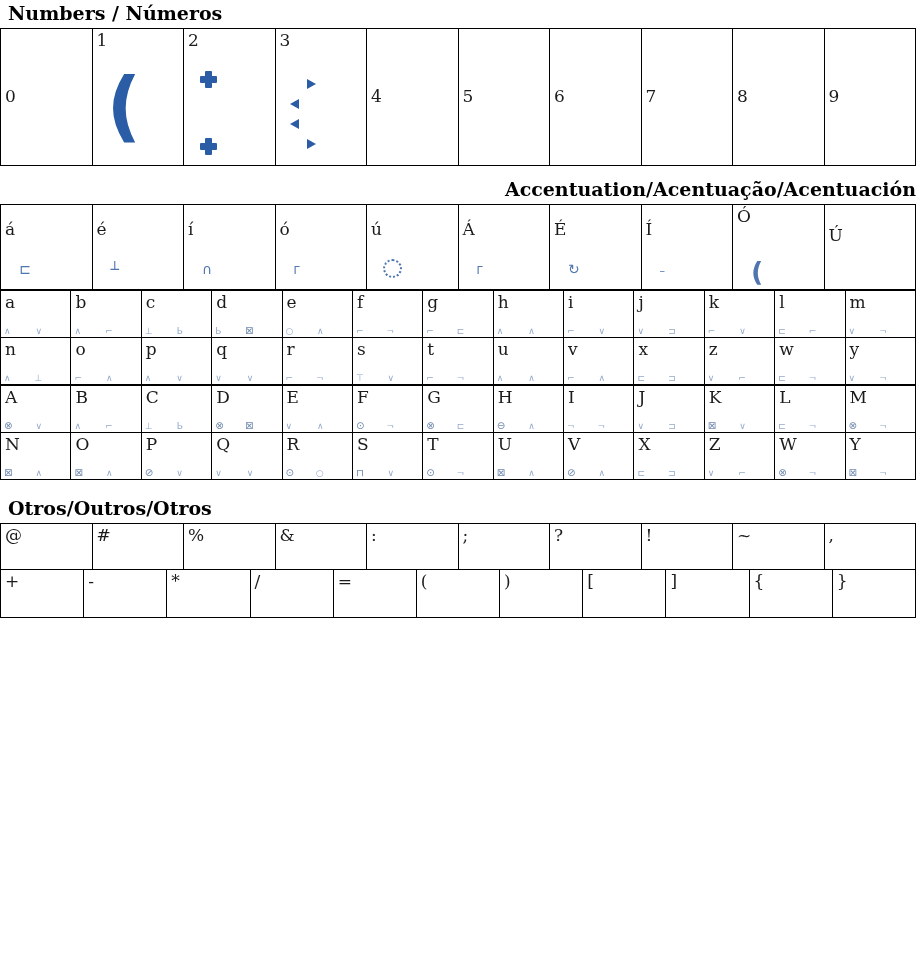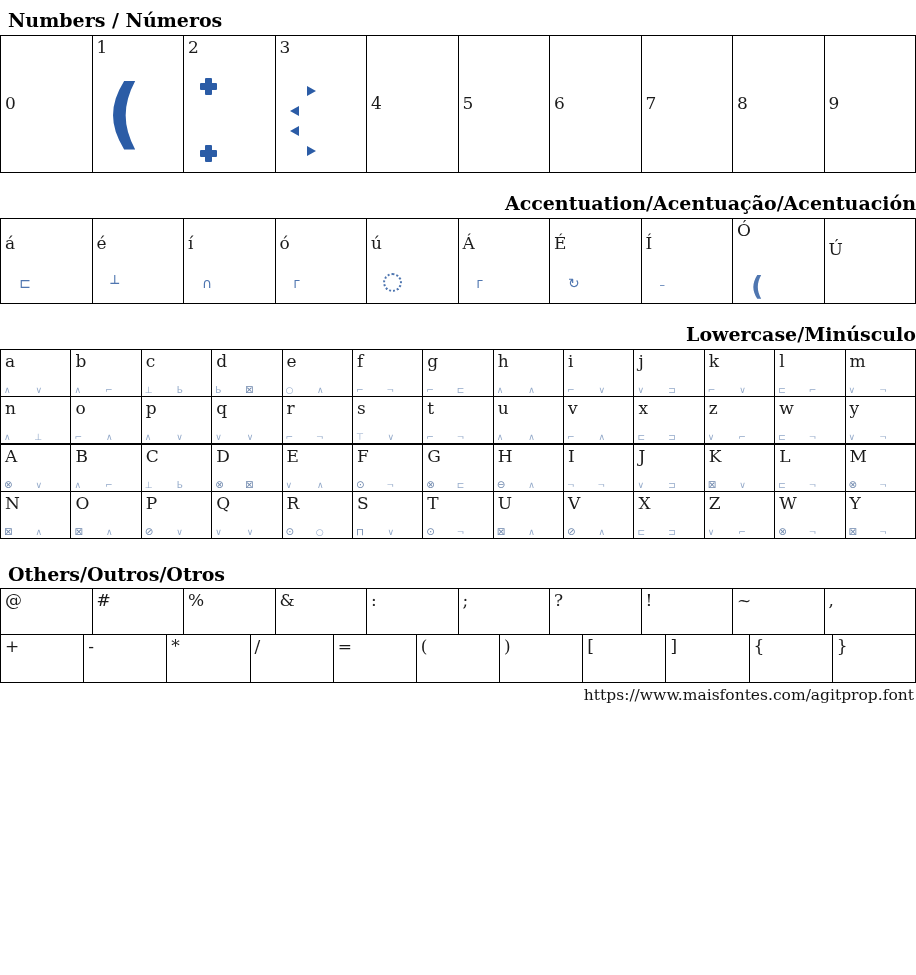--- a/index.html
+++ b/index.html
@@ -2,21 +2,21 @@
 <html><head>
 <meta charset="utf-8">
 <style>
   html,body { margin:0; padding:0; background:#ffffff; }
   body {
     width:916px; height:975px; overflow:hidden; position:relative;
     font-family:"DejaVu Serif", serif; color:#1b1b1b;
   }
   .title {
     font-family:"DejaVu Serif", serif; font-weight:bold; font-size:19px;
-    color:#000; margin:0; padding:10px 0 3px 8px; line-height:1.15;
+    color:#000; margin:0; padding:3px 0 3px 8px; line-height:1.15;
   }
   .mt { margin-top:10px;text-align:right; }
   .mt-lg { margin-top:15px; }
   table.t {
     width:916px; border-collapse:collapse; table-layout:fixed;
     margin:0; padding:0;
   }
   table.t td {
     border:1px solid #000; padding:0; vertical-align:top; background:#fff;
   }
@@ -224,21 +224,20 @@
           </td>
           <td>
             <div class="cell h-acc">
               <span class="lbl acc-low">Ú</span>
             </div>
           </td>
         </tr>
       </tbody>
   </table>
 
-  <div class="title mt">Lowercase/Minúsculo</div>
   <table class="t">
     <tbody>
         <tr>
           <td>
             <div class="cell h-let">
               <span class="lbl">a</span>
               <div class="marks">
                 <span>∧</span>
                 <span>∨</span>
               </div>
@@ -711,21 +710,21 @@
               <div class="marks">
                 <span class="circ">⊠</span>
                 <span>¬</span>
               </div>
             </div>
           </td>
         </tr>
       </tbody>
   </table>
 
-  <div class="title mt-lg">Others/Outros/Otros</div>
+  <div class="title mt-lg">Otros/Outros/Otros</div>
   <table class="t">
     <tbody>
         <tr>
           <td>
             <div class="cell h-oth1">
               <span class="lbl">@</span>
             </div>
           </td>
           <td>
             <div class="cell h-oth1">
@@ -830,17 +829,14 @@
           </td>
           <td>
             <div class="cell h-oth2">
               <span class="lbl">}</span>
             </div>
           </td>
         </tr>
       </tbody>
   </table>
 
-  <div class="footer">
-    <a href="#">https://www.maisfontes.com/agitprop.font</a>
-  </div>
 
 </div>
 
 </body></html>

